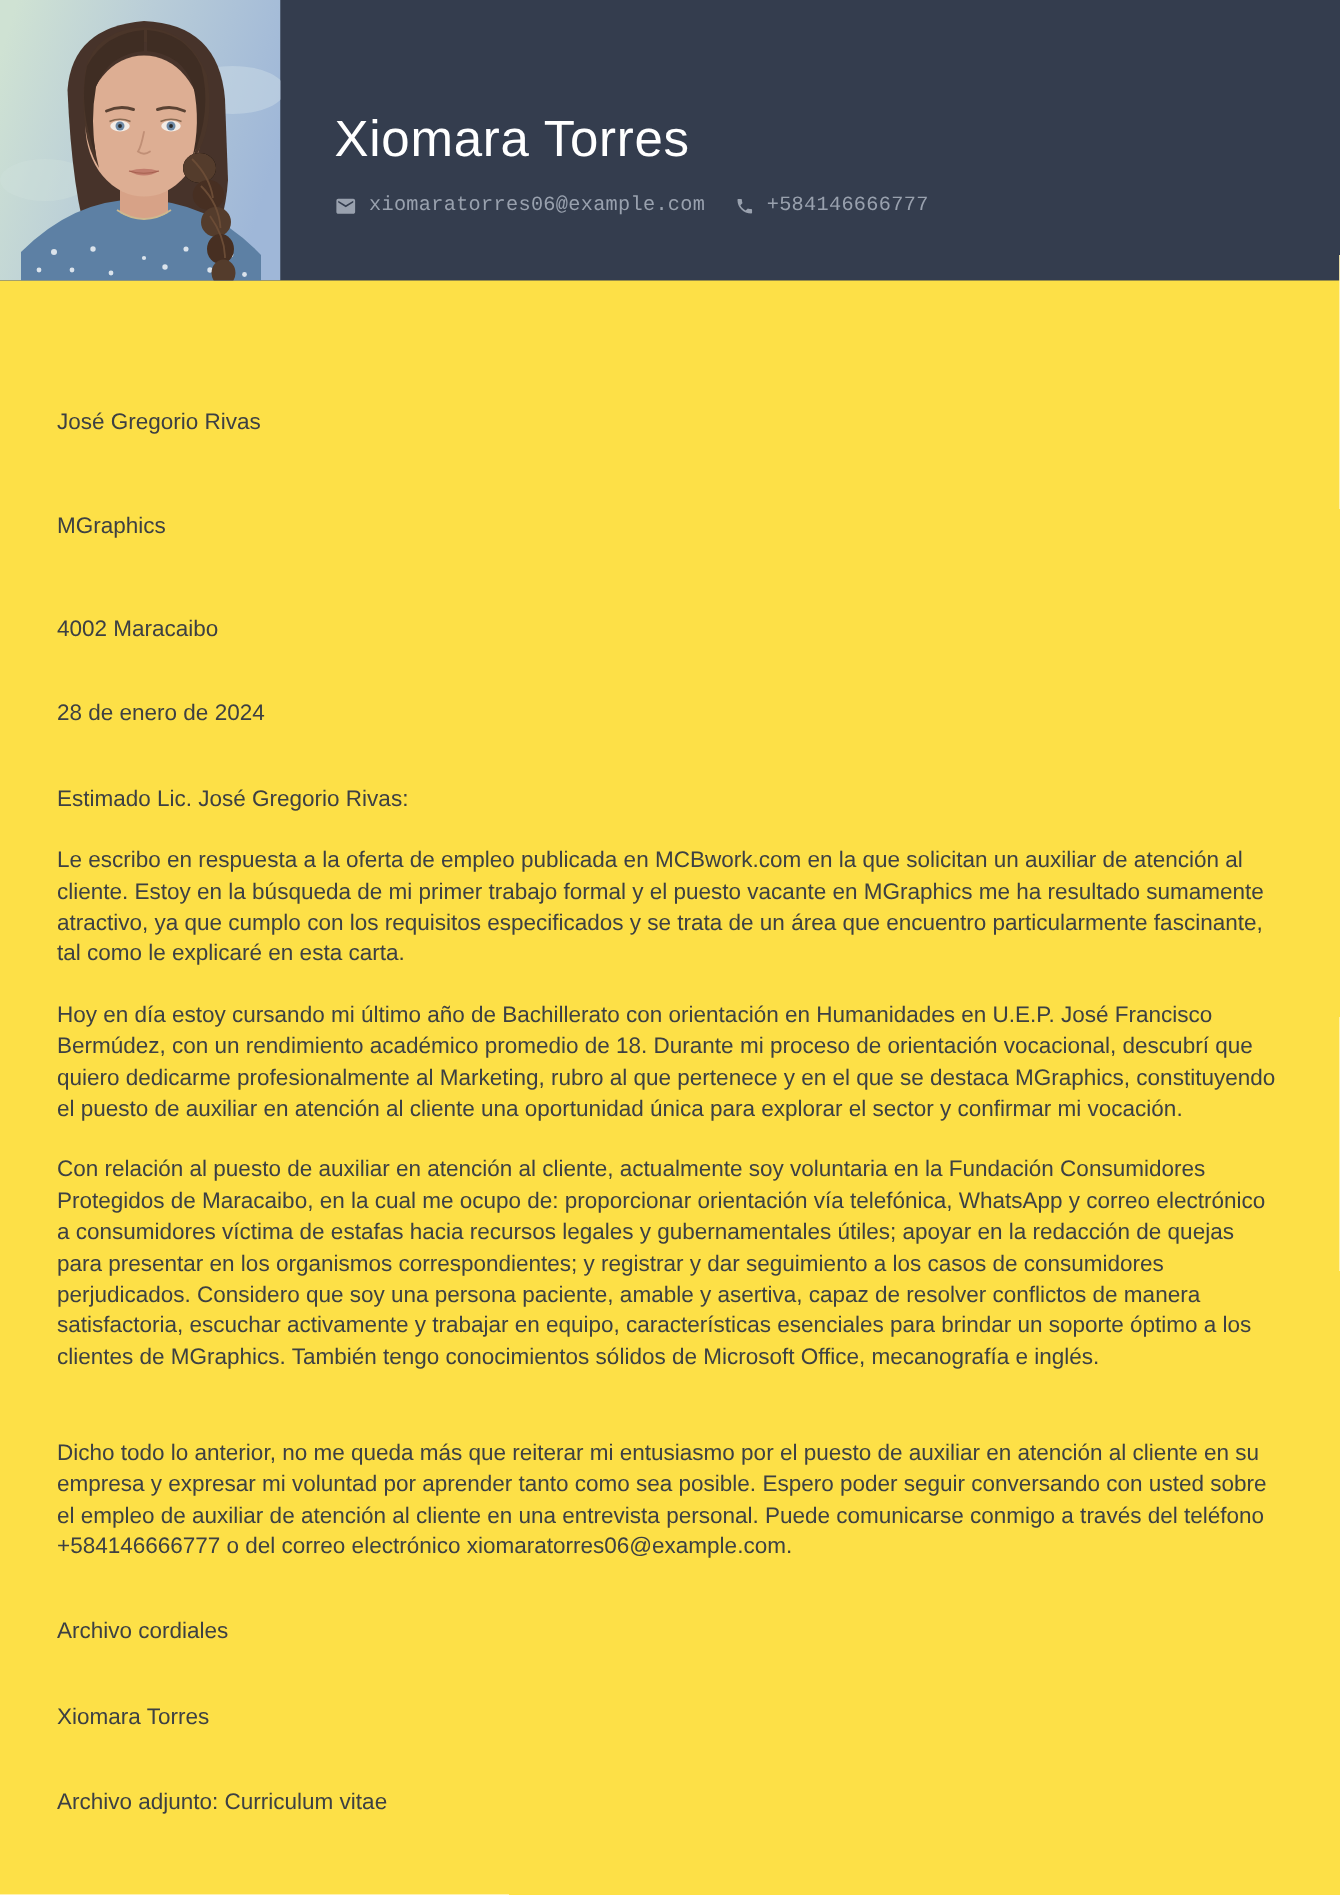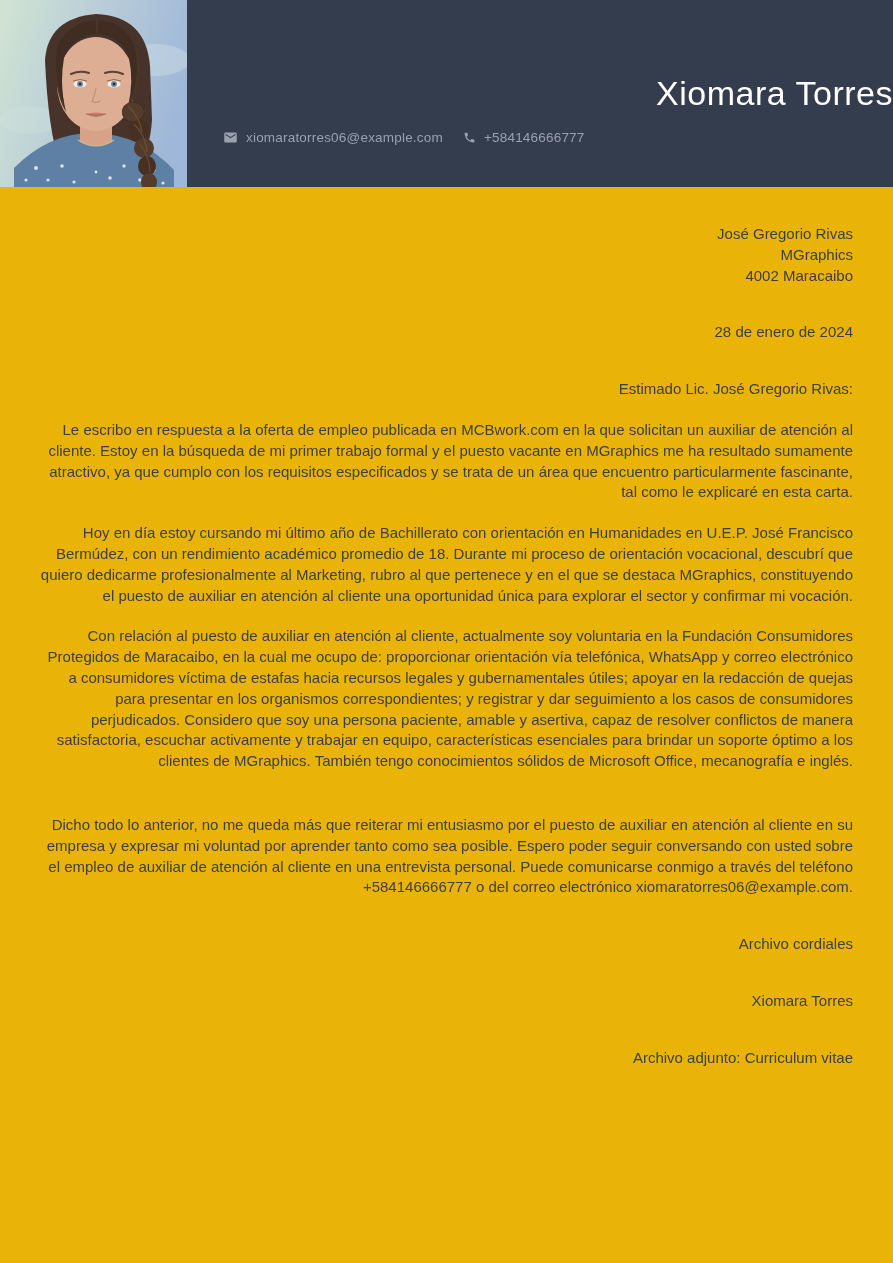--- a/index.html
+++ b/index.html
@@ -3,25 +3,24 @@
 <meta charset="utf-8">
 <title>Cover Letter — Xiomara Torres</title>
 <style>
   * { margin: 0; padding: 0; box-sizing: border-box; }
   html, body { background: #ffffff; }
   body { font-family: "Liberation Sans", "DejaVu Sans", sans-serif; }
 
   .page {
     width: 893px;
     height: 1263px;
-    background: #eab308;
+    background: #fde047;
     margin: 0 auto;
     position: relative;
     overflow: hidden;
-    text-align: right;
   }
 
   
   .header {
     display: flex;
     height: 187px;
     background: #343d4e;
   }
   .photo {
     width: 187px;
@@ -48,35 +47,36 @@
     gap: 20px;
     margin-top: 20px;
   }
   .contact-item {
     display: flex;
     align-items: center;
     gap: 8px;
     color: #99a1ae;
     font-size: 13.5px;
     letter-spacing: 0.2px;
+    font-family: Liberation Mono, monospace;
   }
   .contact-item svg { display: block; fill: #99a1ae; }
 
   
   .letter {
     padding: 37px 40px 0 38px;
     color: #3d4043;
     font-size: 15px;
     line-height: 20.8px;
   }
   .block { margin-top: 36px; }
   .block:first-child { margin-top: 0; }
   .para { margin-top: 20px; }
   .para.extra-gap { margin-top: 43px; }
-  .addr-line { display: block; }
+  .addr-line { display: block; margin-top: 48px; }
 </style>
 </head>
 <body>
 
 <div class="page">
 
   <div class="header">
 
     <div class="photo">
       <svg width="187" height="187" viewBox="0 0 187 187" xmlns="http://www.w3.org/2000/svg">

